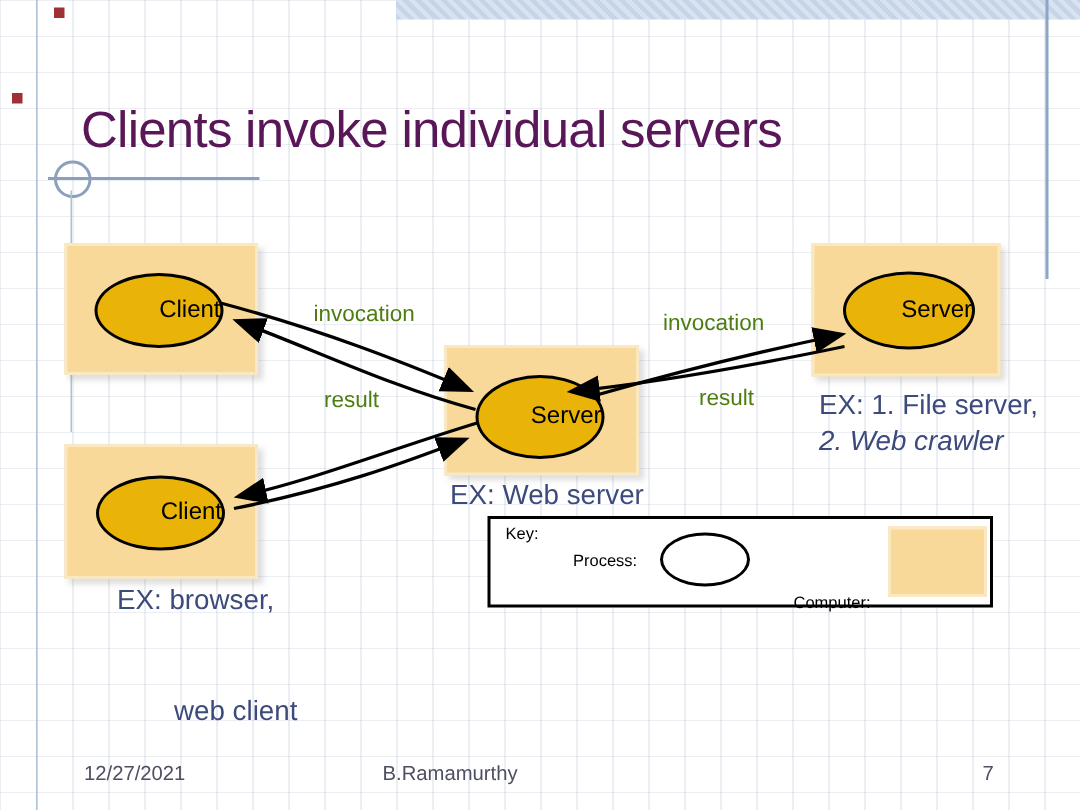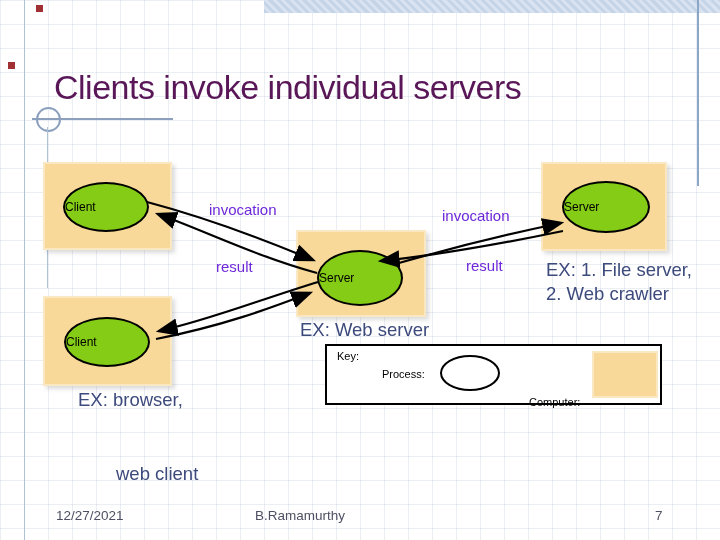--- a/index.html
+++ b/index.html
@@ -34,48 +34,48 @@
   .node-box{
     background:#f8d999;border:2px solid #fae8c2;box-sizing:border-box;
     box-shadow:3px 3px 4px rgba(120,120,120,0.25);
   }
   .box-client-top{left:43px;top:162px;width:129px;height:88px;}
   .box-server-mid{left:296px;top:230px;width:130px;height:87px;}
   .box-server-right{left:541px;top:162px;width:126px;height:89px;}
   .box-client-bottom{left:43px;top:296px;width:129px;height:90px;}
   
   .node-ellipse{
-    background:#84cc16;border:2.5px solid #000;border-radius:50%;box-sizing:border-box;
-    display:flex;align-items:center;justify-content:flex-start;
-    font-size:12px;color:#000;
+    background:#eab308;border:2.5px solid #000;border-radius:50%;box-sizing:border-box;
+    display:flex;align-items:center;justify-content:flex-end;
+    font-size:16px;color:#000;
   }
   .el-client-top{left:63px;top:182px;width:86px;height:50px;}
   .el-server-mid{left:317px;top:250px;width:86px;height:56px;}
   .el-server-right{left:562px;top:181px;width:88px;height:52px;}
   .el-client-bottom{left:64px;top:317px;width:86px;height:50px;}
   
-  .edge-label{font-size:15px;color:#6d28d9;white-space:nowrap;}
+  .edge-label{font-size:15px;color:#4d7c0f;white-space:nowrap;}
   .lbl-inv-left{left:209px;top:201px;}
   .lbl-res-left{left:216px;top:258px;}
   .lbl-inv-right{left:442px;top:207px;}
   .lbl-res-right{left:466px;top:257px;}
   
   svg.arrows{left:0;top:0;width:720px;height:540px;pointer-events:none;}
   
   .key-rect{left:325px;top:344px;width:337px;height:61px;background:#fff;border:2px solid #000;box-sizing:border-box;}
   .key-label{font-size:11px;color:#000;white-space:nowrap;}
   .lbl-key{left:337px;top:350px;}
   .lbl-process{left:382px;top:368px;}
   .lbl-computer{left:529px;top:368px;margin-top:28px;}
   .key-ellipse{left:440px;top:355px;width:60px;height:36px;background:#fff;border:2px solid #000;border-radius:50%;box-sizing:border-box;}
   .key-square{left:592px;top:351px;width:66px;height:47px;background:#f8d999;border:2px solid #fae8c2;box-sizing:border-box;}
   
   .ex-text{font-size:18.5px;color:#3d4a7c;white-space:nowrap;}
   .ex-right1{left:546px;top:259px;text-align:center;}
-  .ex-right2{left:546px;top:283px;}
+  .ex-right2{left:546px;top:283px;font-style:italic;}
   .ex-mid{left:300px;top:319px;}
   .ex-left1{left:78px;top:389px;}
   .ex-left2{left:116px;top:423px;margin-top:40px;}
   
   .footer-text{font-size:13.5px;color:#4f4f63;white-space:nowrap;text-align:center;}
   .ft-date{left:56px;top:508px;}
   .ft-author{left:255px;top:508px;}
   .ft-page{left:655px;top:508px;}
 </style>
 </head>

